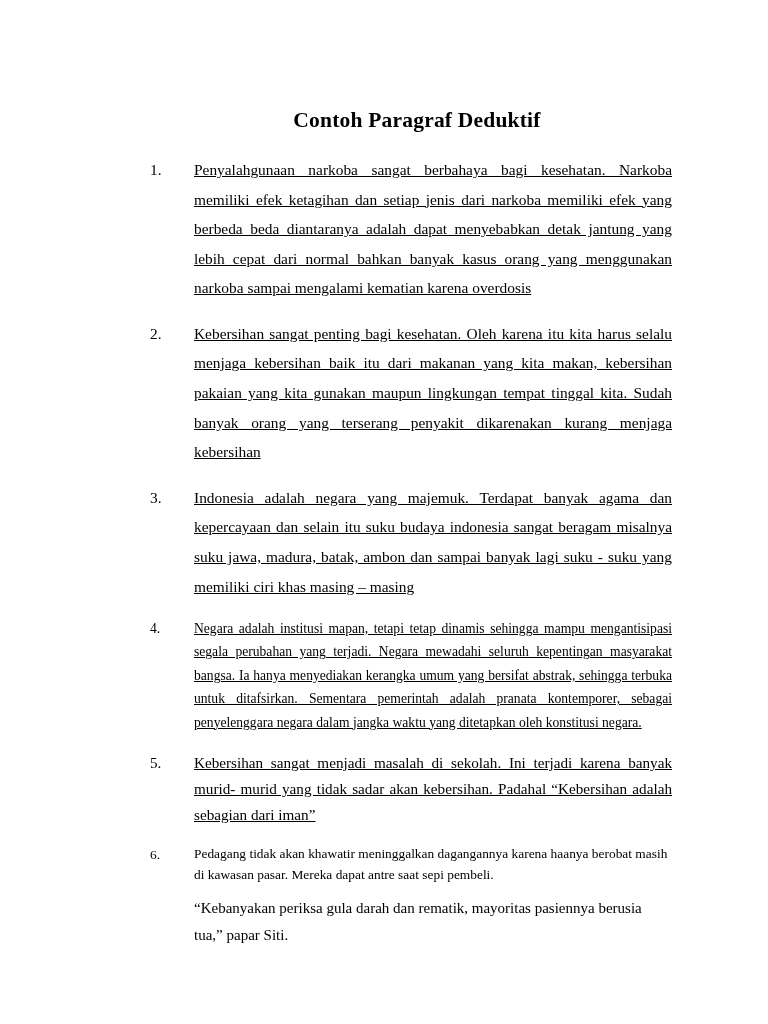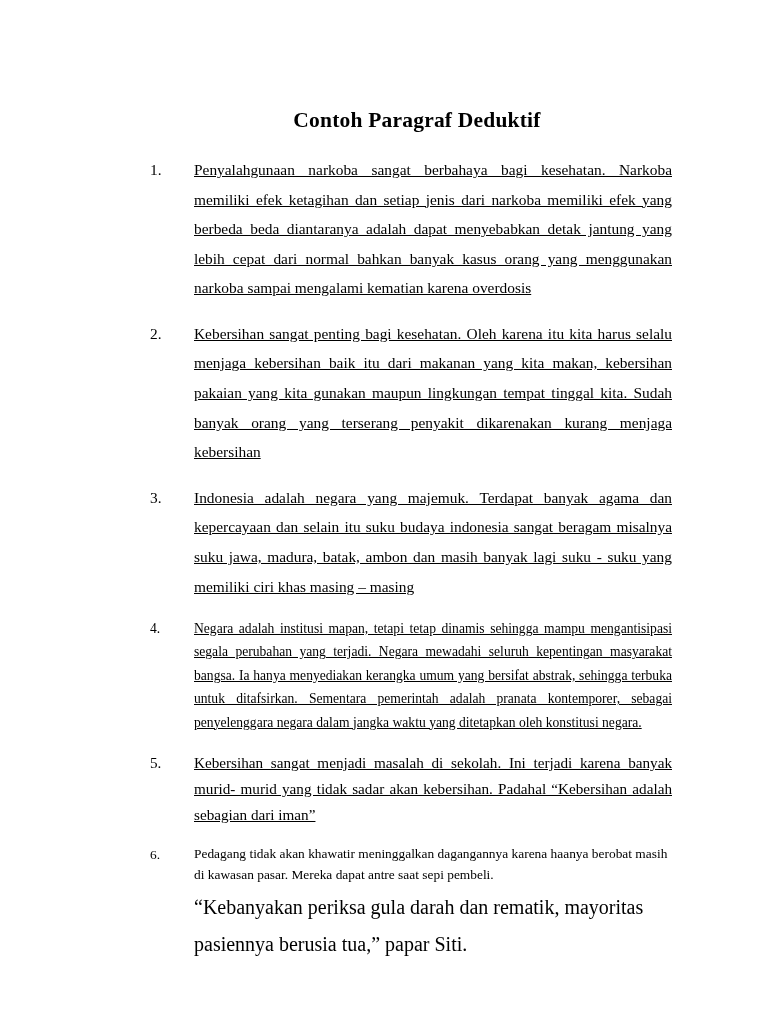--- a/index.html
+++ b/index.html
@@ -59,21 +59,21 @@
   .s2 .num { font-size: 15.4px; }
   .s3 { font-size: 15.4px; line-height: 1.92; }
   .s3 .num { font-size: 15.4px; }
   .s4 { font-size: 13.6px; line-height: 1.72; }
   .s4 .num { font-size: 13.6px; }
   .s5 { font-size: 15.2px; line-height: 1.72; }
   .s5 .num { font-size: 15.2px; }
   .s6 { font-size: 13.4px; line-height: 1.6; }
   .s6 .num { font-size: 13.4px; }
   .s6 .sub-a { display: block; font-size: 13.4px; line-height: 1.5; margin-top: 8px; }
-  .s6 .sub-b { display: block; font-size: 20px; line-height: 1.85; margin-top: 4px; }
+  .s6 .sub-b { display: block; font-size: 15px; line-height: 1.85; margin-top: 10px; }
   li.tight { margin-bottom: 6px; }
   li.tighter { margin-bottom: 2px; }
 </style>
 </head>
 <body>
 
 <div class="page">
 
   <h1 class="doc-title">Contoh Paragraf Deduktif</h1>
 
@@ -84,21 +84,21 @@
       <span class="ptext">Penyalahgunaan narkoba sangat berbahaya bagi kesehatan. Narkoba memiliki efek ketagihan dan setiap jenis dari narkoba memiliki efek yang berbeda beda diantaranya adalah dapat menyebabkan detak jantung yang lebih cepat dari normal bahkan banyak kasus orang yang menggunakan narkoba sampai mengalami kematian karena overdosis</span>
     </li>
 
     <li class="s2">
       <span class="num">2.</span>
       <span class="ptext">Kebersihan sangat penting bagi kesehatan. Oleh karena itu kita harus selalu menjaga kebersihan baik itu dari makanan yang kita makan, kebersihan pakaian yang kita gunakan maupun lingkungan tempat tinggal kita. Sudah banyak orang yang terserang penyakit dikarenakan kurang menjaga kebersihan</span>
     </li>
 
     <li class="s3">
       <span class="num">3.</span>
-      <span class="ptext">Indonesia adalah negara yang majemuk. Terdapat banyak agama dan kepercayaan dan selain itu suku budaya indonesia sangat beragam misalnya suku jawa, madura, batak, ambon dan masih banyak lagi suku - suku yang memiliki ciri khas masing – masing</span>
+      <span class="ptext">Indonesia adalah negara yang majemuk. Terdapat banyak agama dan kepercayaan dan selain itu suku budaya indonesia sangat beragam misalnya suku jawa, madura, batak, ambon dan sampai banyak lagi suku - suku yang memiliki ciri khas masing – masing</span>
     </li>
 
     <li class="s4 tight">
       <span class="num">4.</span>
       <span class="ptext">Negara adalah institusi mapan, tetapi tetap dinamis sehingga mampu mengantisipasi segala perubahan yang terjadi. Negara mewadahi seluruh kepentingan masyarakat bangsa. Ia hanya menyediakan kerangka umum yang bersifat abstrak, sehingga terbuka untuk ditafsirkan. Sementara pemerintah adalah pranata kontemporer, sebagai penyelenggara negara dalam jangka waktu yang ditetapkan oleh konstitusi negara.</span>
     </li>
 
     <li class="s5 tighter">
       <span class="num">5.</span>
       <span class="ptext">Kebersihan sangat menjadi masalah di sekolah. Ini terjadi karena banyak murid- murid yang tidak sadar akan kebersihan. Padahal “Kebersihan adalah sebagian dari iman”</span>

